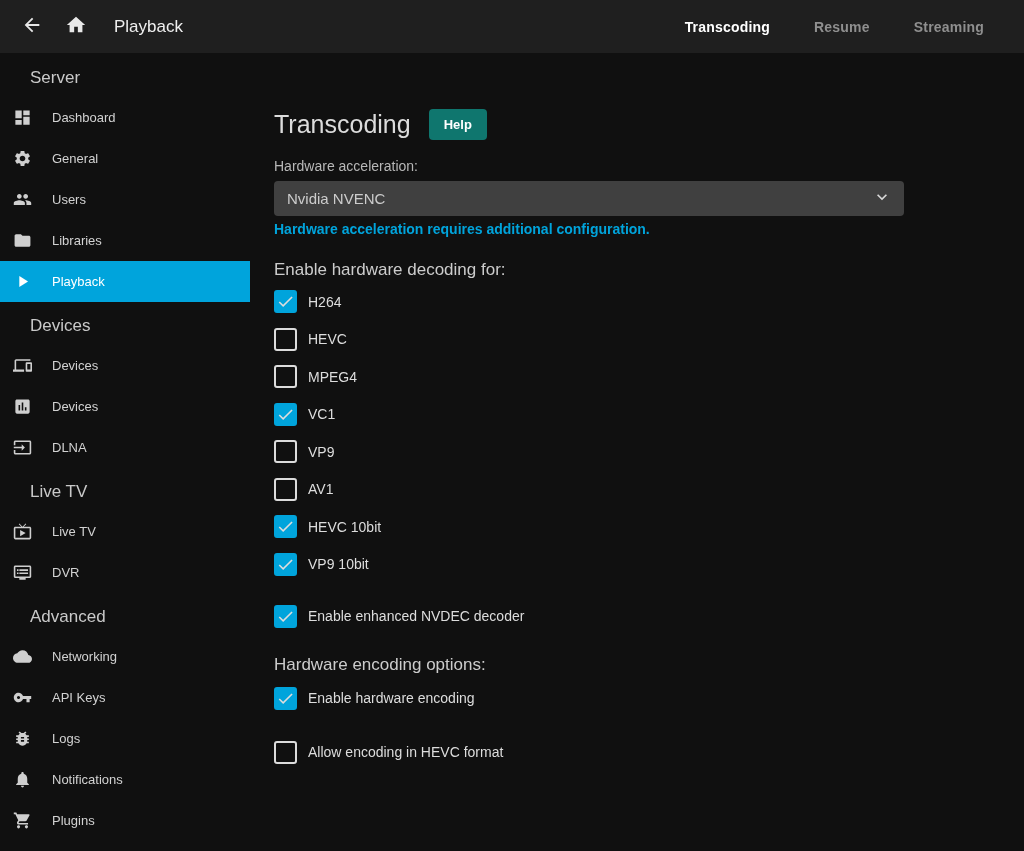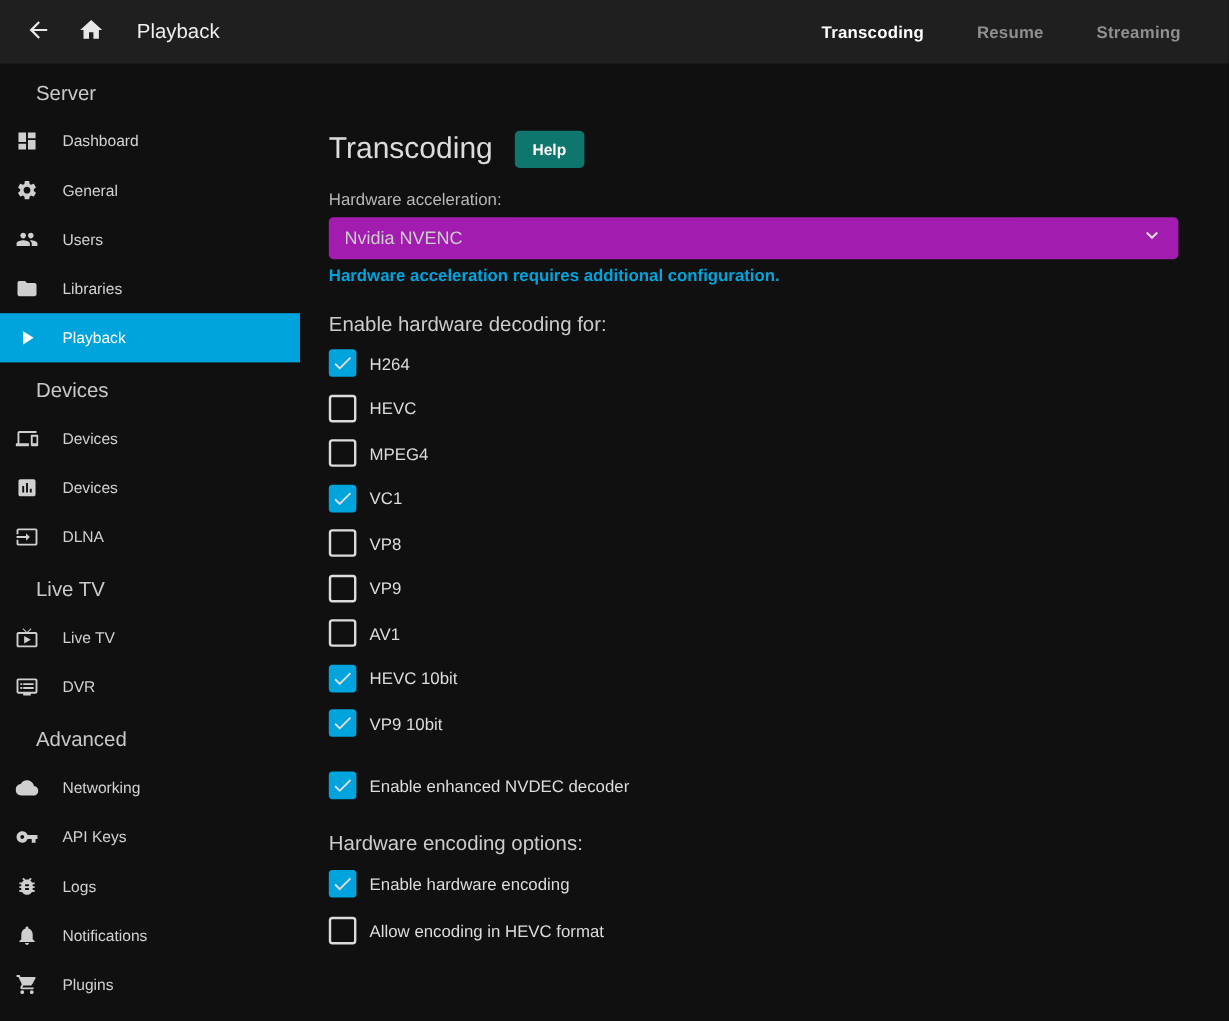--- a/index.html
+++ b/index.html
@@ -63,22 +63,22 @@
   .title-row { margin-top:54px; display:flex; align-items:center; height:34px; }
   .page-title { font-size:25px; font-weight:400; color:#dcdcdc; }
   .help-btn {
     margin-left:18px; background:#0f766e; color:#fff;
     border:none; border-radius:4px; padding:8px 15px;
     font-size:13px; font-weight:700; cursor:pointer;
     font-family:"Liberation Sans", sans-serif;
   }
   .field-label { margin-top:17px; font-size:14px; color:#b8b8b8; height:17px; }
   .select-box {
-    margin-top:6px; height:35px; width:708px;
-    background:#a21caf; border-radius:4px;
+    margin-top:6px; height:35px; width:630px;
+    background:#404040; border-radius:4px;
     display:flex; align-items:center; cursor:pointer;
     padding:0 12px 0 13px;
   }
   .select-value { font-size:15px; color:#cccccc; flex:1; }
   .select-box svg { width:20px; height:20px; fill:#d8d8d8; }
   .config-link {
     display:inline-block; margin-top:5px; height:17px;
     color:#00a4dc; font-size:14px; font-weight:700; text-decoration:none;
   }
   .section-heading { margin-top:22px; font-size:17px; color:#cccccc; font-weight:400; height:20px; }
@@ -93,21 +93,21 @@
   }
   .cbox svg { width:19px; height:19px; fill:#ffffff; display:none; }
   .checkbox-row.checked .cbox { background:#00a4dc; border-color:#00a4dc; }
   .checkbox-row.checked .cbox svg { display:block; }
   .cbox-label { margin-left:11px; font-size:14px; color:#dddddd; }
 
   .nvdec-row { margin-top:29px; }
   .encoding-heading { margin-top:27px; }
   .encoding-list { margin-top:12px; }
   .encoding-list .checkbox-row { margin-bottom:0; }
-  .encoding-list .checkbox-row + .checkbox-row { margin-top:16px;text-align:center; }
+  .encoding-list .checkbox-row + .checkbox-row { margin-top:31px;text-align:center; }
 </style>
 </head>
 <body>
 
 <header class="topbar">
   <button class="icon-btn">
     <span>
       <svg viewBox="0 0 24 24" width="22" height="22" fill="currentColor">
           <path d="M20 11H7.83l5.59-5.59L12 4l-8 8 8 8 1.41-1.41L7.83 13H20v-2z"></path>
         </svg>
@@ -304,24 +304,20 @@
       <div class="checkbox-row checked">
         <span class="cbox">
           <svg viewBox="0 0 24 24">
             <path d="M9 16.2 4.8 12l-1.4 1.4L9 19 21 7l-1.4-1.4z" fill="currentColor"></path>
           </svg>
         </span>
         <span class="cbox-label">VC1</span>
       </div>
       <div class="checkbox-row">
         <span class="cbox"></span>
-        <span class="cbox-label">VP8</span>
-      </div>
-      <div class="checkbox-row">
-        <span class="cbox"></span>
         <span class="cbox-label">VP9</span>
       </div>
       <div class="checkbox-row">
         <span class="cbox"></span>
         <span class="cbox-label">AV1</span>
       </div>
       <div class="checkbox-row checked">
         <span class="cbox">
           <svg viewBox="0 0 24 24">
             <path d="M9 16.2 4.8 12l-1.4 1.4L9 19 21 7l-1.4-1.4z" fill="currentColor"></path>

